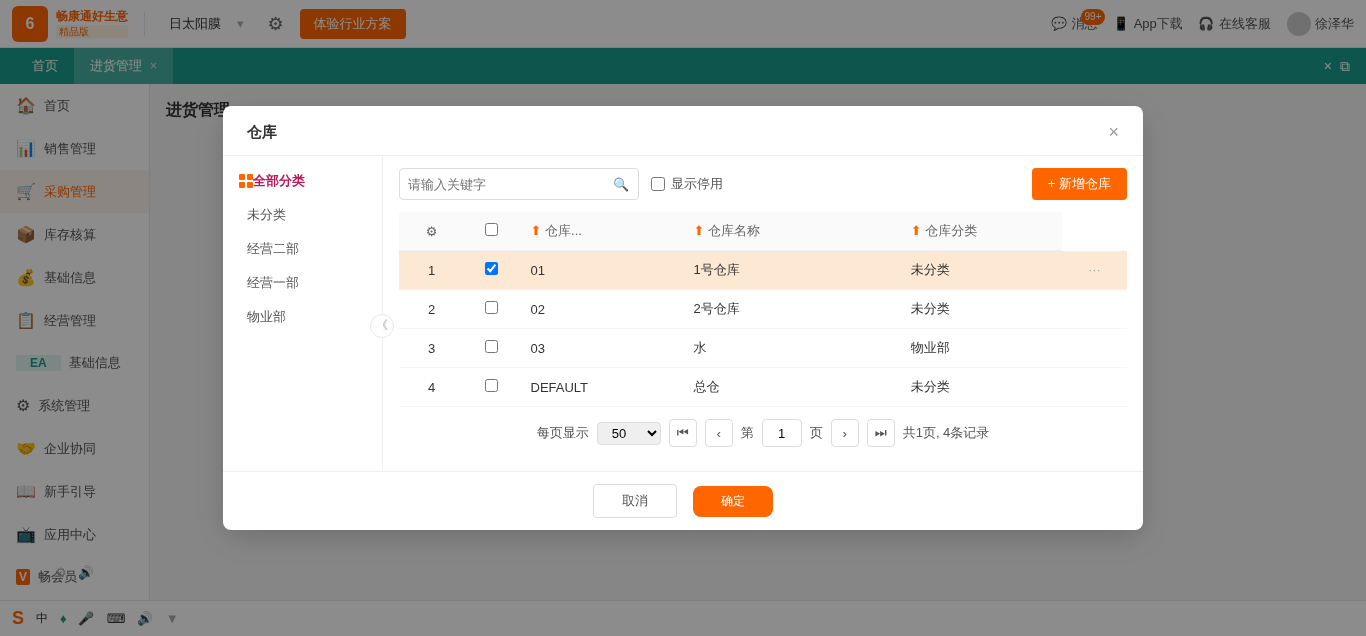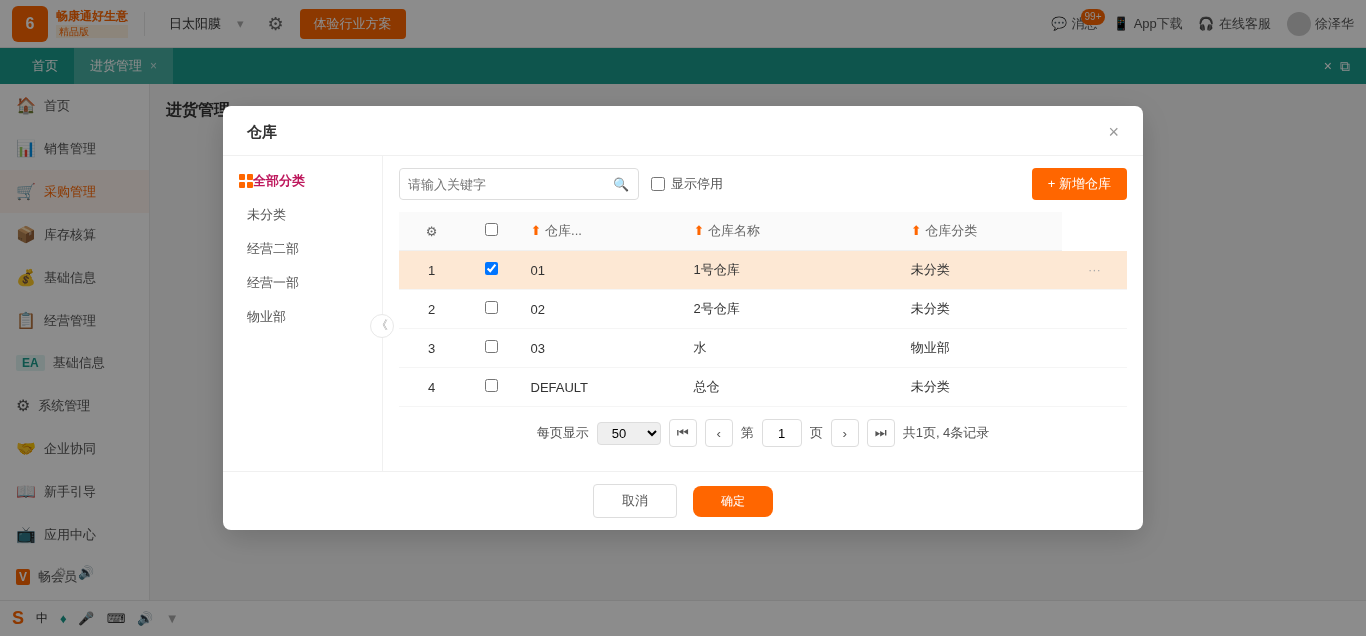--- a/index.html
+++ b/index.html
@@ -301,21 +301,21 @@
     </div>
     <div class="sidebar-item">
       <span class="icon">💰</span>
       <span>基础信息</span>
     </div>
     <div class="sidebar-item">
       <span class="icon">📋</span>
       <span>经营管理</span>
     </div>
     <div class="sidebar-item">
-      <span class="icon" style="font-size:12px;font-weight:bold;color:#1a9b8c;background:#e0f5f2;border-radius:2px;padding:1px 6px">EA</span>
+      <span class="icon" style="font-size:12px;font-weight:bold;color:#1a9b8c;background:#e0f5f2;border-radius:2px;padding:1px 14px">EA</span>
       <span>基础信息</span>
     </div>
     <div class="sidebar-item">
       <span class="icon">⚙</span>
       <span>系统管理</span>
     </div>
     <div class="sidebar-item">
       <span class="icon">🤝</span>
       <span>企业协同</span>
     </div>

